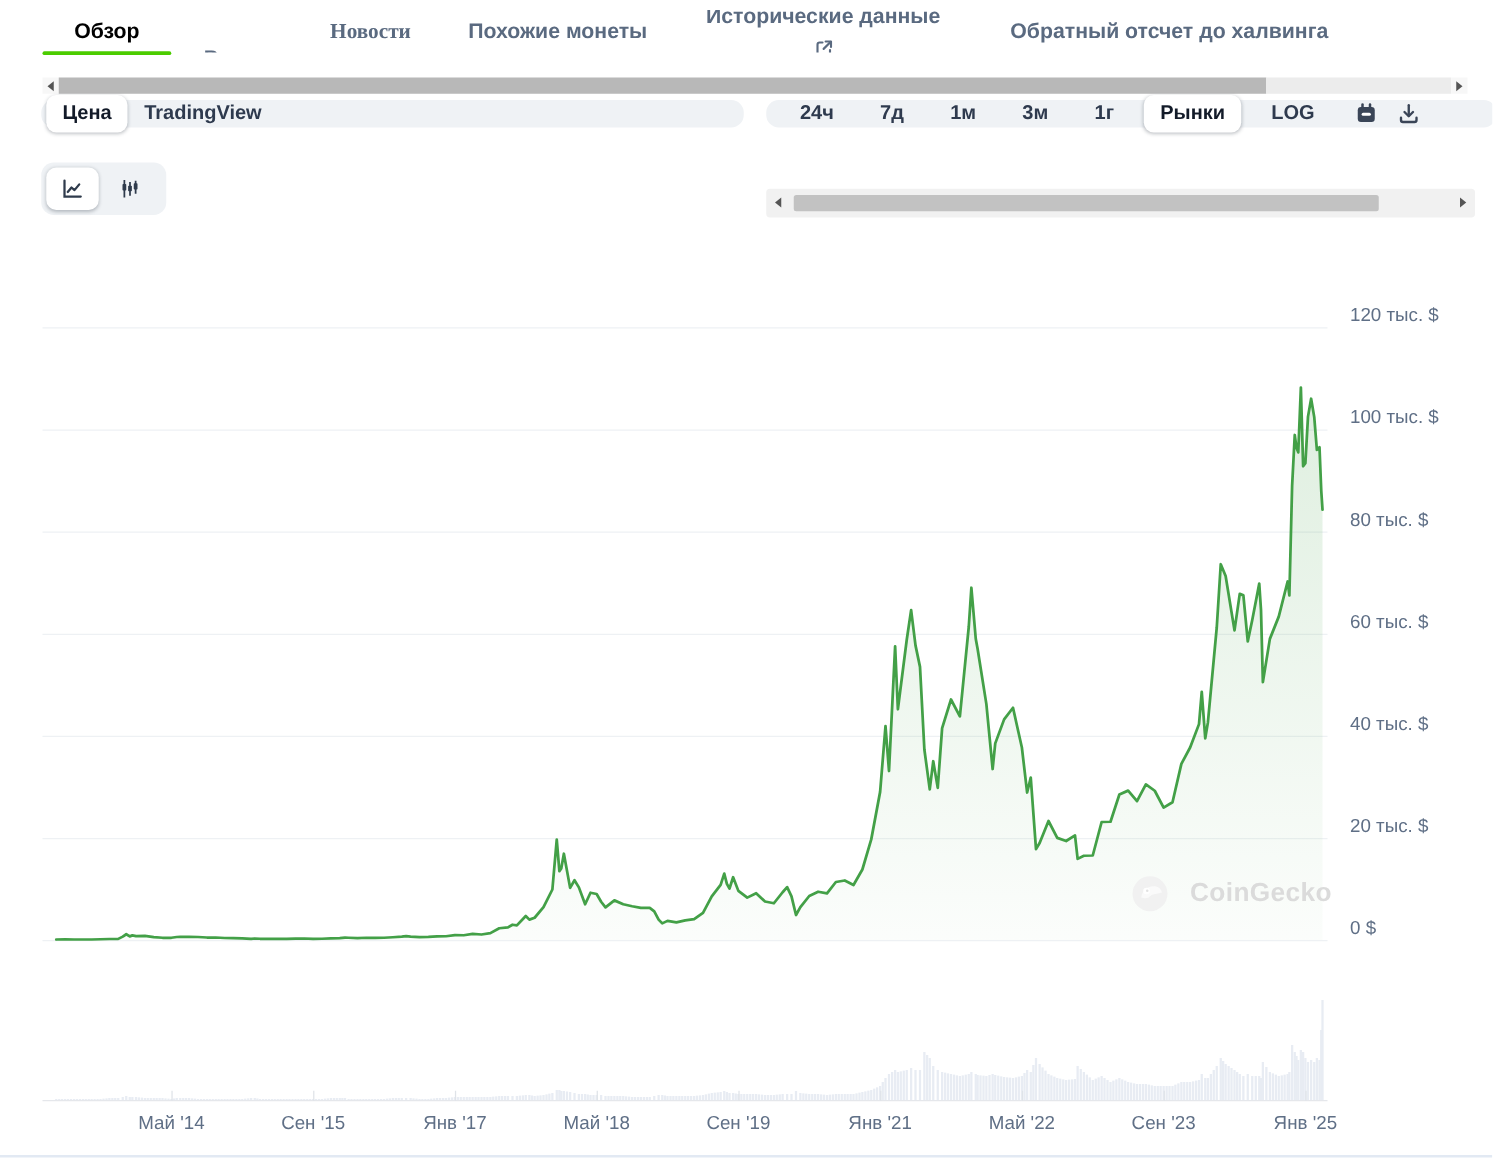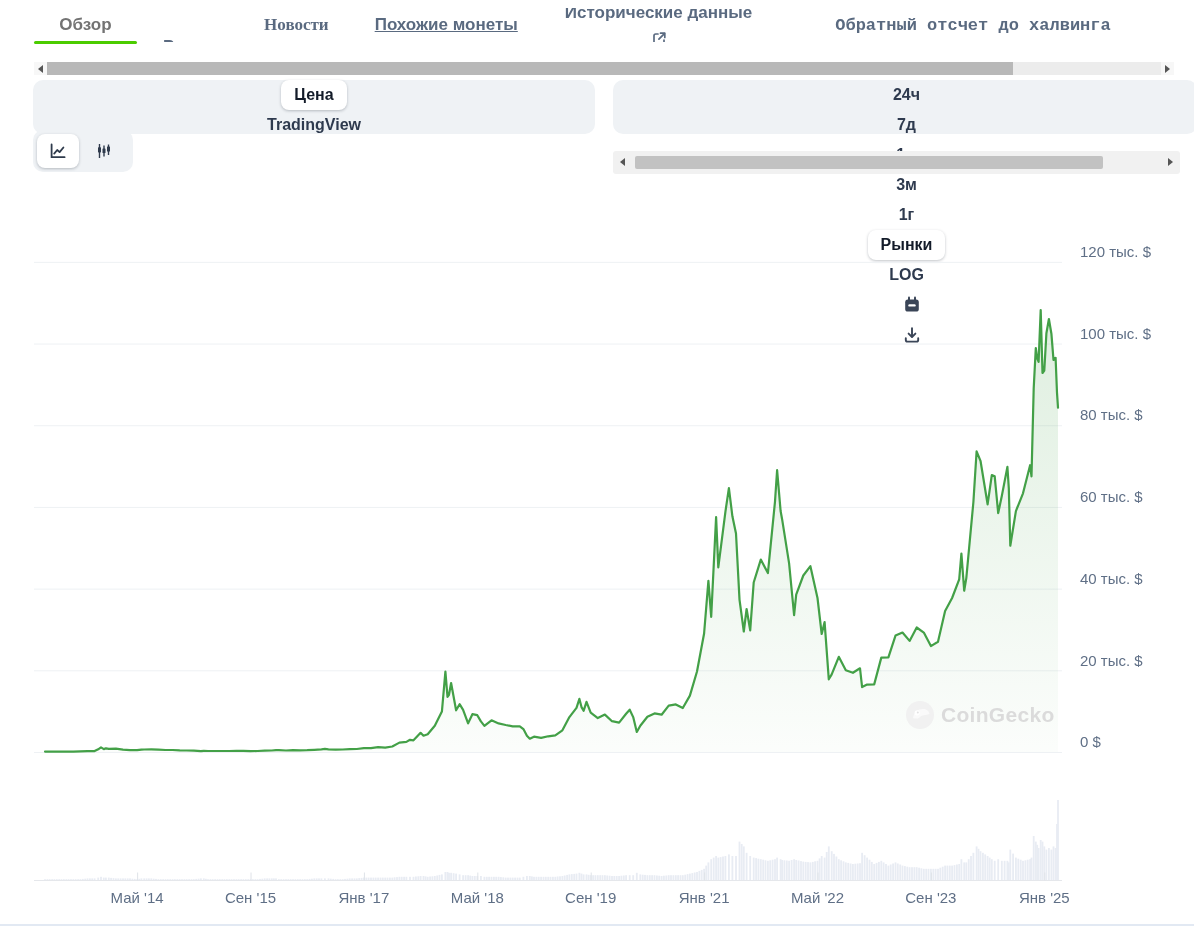--- a/index.html
+++ b/index.html
@@ -4,57 +4,57 @@
 <style>
   html,body{margin:0;padding:0;background:#fff;}
   body{font-family:"Liberation Sans",sans-serif;color:#0f172a;}
   .page{position:relative;width:1194px;height:930px;background:#fff;overflow:hidden;}
 
   
   .tabbar{position:absolute;left:34px;top:8px;right:0;height:34px;display:flex;align-items:center;
           white-space:nowrap;overflow:hidden;}
   .tab{flex:0 0 auto;font-size:17px;font-weight:600;color:#5a6a80;cursor:pointer;display:flex;align-items:center;gap:7px;}
   .tab.active{color:#0b1graduate426;}
-  .tab.active{color:#737373;font-weight:700;width:103px;justify-content:center;}
-  .tab-m1{margin-left:26px;margin-top:44px;} .tab-m2{margin-left:46px;font-family:Liberation Serif, serif;} .tab-m3{margin-left:46px;text-decoration:underline;}
-  .tab-m4{margin-left:47px;flex-direction:column;} .tab-m5{margin-left:83px;font-family:Liberation Mono, monospace;}
+  .tab.active{color:#000000;font-weight:700;width:103px;justify-content:center;}
+  .tab-m1{margin-left:26px;margin-top:44px;} .tab-m2{margin-left:46px;font-family:Liberation Serif, serif;} .tab-m3{margin-left:46px;}
+  .tab-m4{margin-left:47px;flex-direction:column;} .tab-m5{margin-left:56px;}
   .tab-underline{position:absolute;left:34px;top:41px;width:103px;height:3px;background:#4bcc00;border-radius:2px;}
   .ext-icon{width:18px;height:18px;display:inline-block;}
 
   
   .sb1{position:absolute;left:34px;top:62px;width:1140px;height:13px;display:flex;align-items:stretch;}
   .sb-arrow{width:13px;display:flex;align-items:center;justify-content:center;background:#f7f7f7;cursor:pointer;}
   .tri-l{width:0;height:0;border-top:4px solid transparent;border-bottom:4px solid transparent;border-right:5px solid #555;}
   .tri-r{width:0;height:0;border-top:4px solid transparent;border-bottom:4px solid transparent;border-left:5px solid #555;}
   .sb1-thumb{width:966px;background:#b8b8b8;cursor:pointer;}
   .sb1-rest{flex:1;background:#ececec;}
 
   
-  .seg{position:absolute;top:80px;height:54px;background:#eff2f5;border-radius:10px;display:flex;align-items:center;
-       font-size:16px;font-weight:600;color:#2e3a4e;flex-direction:column;}
+  .seg{position:absolute;top:80px;height:22px;background:#eff2f5;border-radius:10px;display:flex;align-items:center;
+       font-size:16px;font-weight:600;color:#2e3a4e;}
   .seg-left{left:33px;width:554px;padding:0 4px;}
   .seg-right{left:613px;width:570px;padding:0 0 0 14px;gap:0;}
   .seg-item{padding:6px 13px;border-radius:8px;cursor:pointer;flex:0 0 auto;}
   .seg-pill{background:#fff;box-shadow:0 1px 3px rgba(30,40,55,.28);font-weight:700;color:#131b29;}
   .seg-right .seg-item{margin-right:11px;}
   .icon-btn{width:34px;height:30px;display:flex;align-items:center;justify-content:center;border-radius:8px;cursor:pointer;flex:0 0 auto;}
 
   
   .ctype{position:absolute;left:33px;top:130px;width:92px;height:42px;background:#eff2f5;border-radius:10px;
          display:flex;align-items:center;padding:0 4px;gap:4px;}
   .ctype .icon-btn{width:42px;height:34px;}
   .ctype .on{background:#fff;box-shadow:0 1px 3px rgba(30,40,55,.28);}
   .sb2{position:absolute;left:613px;top:151px;width:567px;height:23px;background:#f1f1f1;border-radius:3px;}
   .sb2 .a-l{position:absolute;left:7px;top:7px;}
   .sb2 .a-r{position:absolute;right:7px;top:7px;}
   .sb2-thumb{position:absolute;left:22px;top:5px;width:468px;height:13px;background:#c2c2c2;border-radius:2px;cursor:pointer;}
 
   
   #chart-svg{position:absolute;left:0;top:0;}
-  .watermark{position:absolute;left:905px;top:700px;display:flex;align-items:center;gap:6px;pointer-events:none;}
+  .watermark{position:absolute;left:905px;top:700px;display:flex;align-items:center;gap:17px;pointer-events:none;}
   .wm-text{font-size:21px;font-weight:700;color:#dbdbdb;letter-spacing:.3px;}
   .bottom-line{position:absolute;left:0;top:924px;width:100%;height:2px;background:#e2e9f3;}
 </style>
 </head>
 <body>
 
 <div class="page">
 
   <div class="tabbar">
     <div class="tab active">

